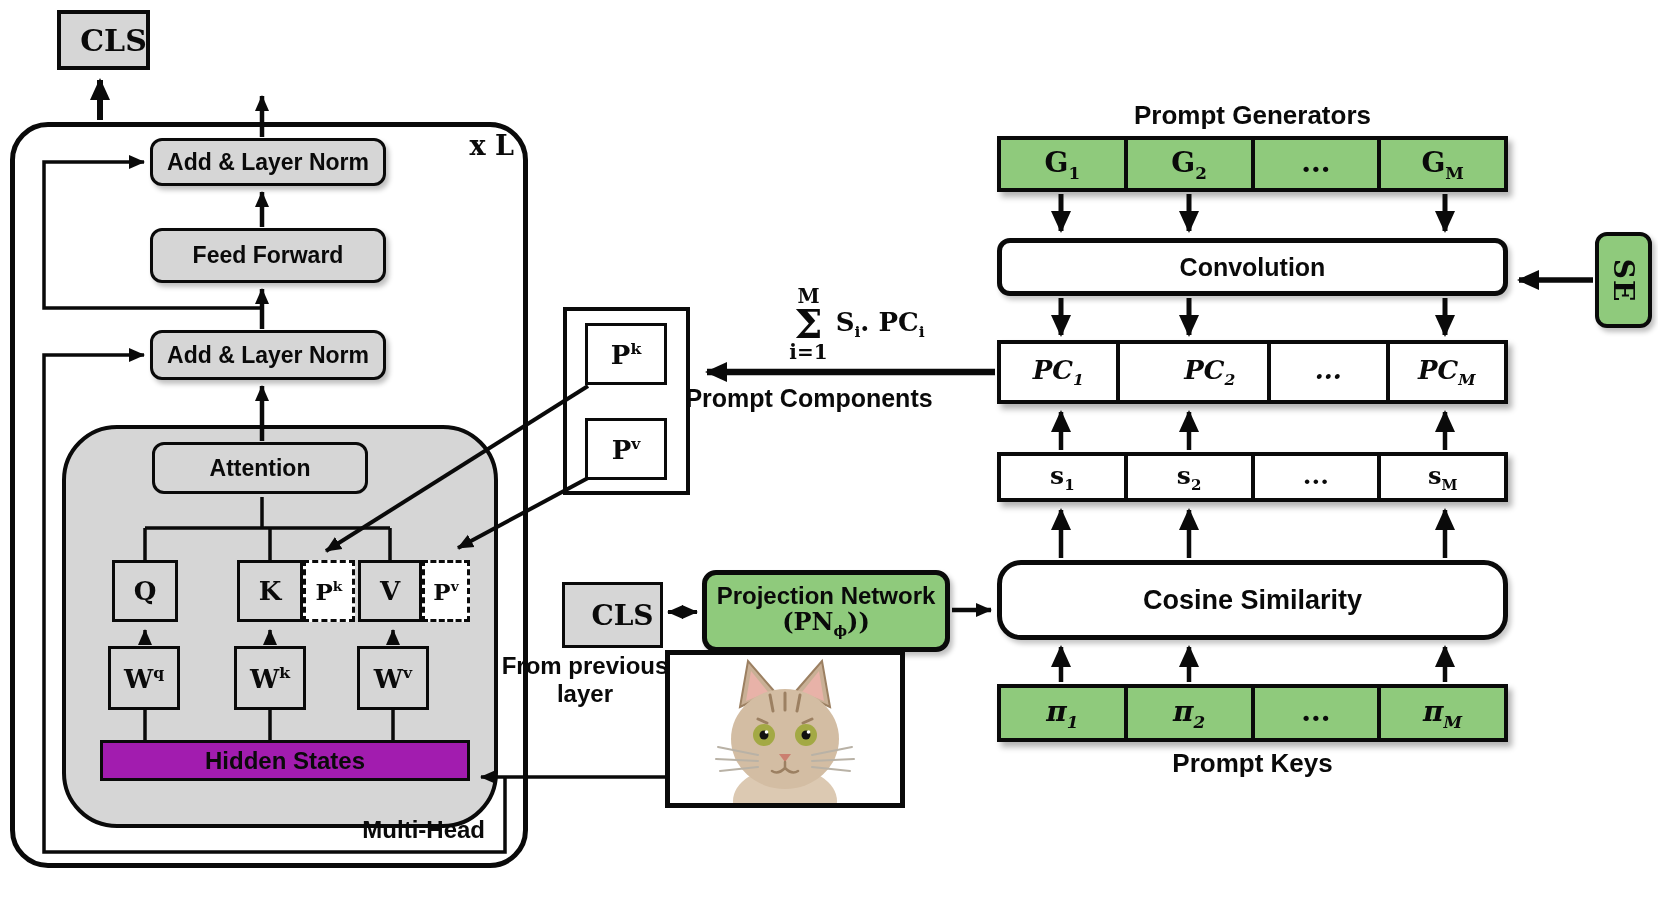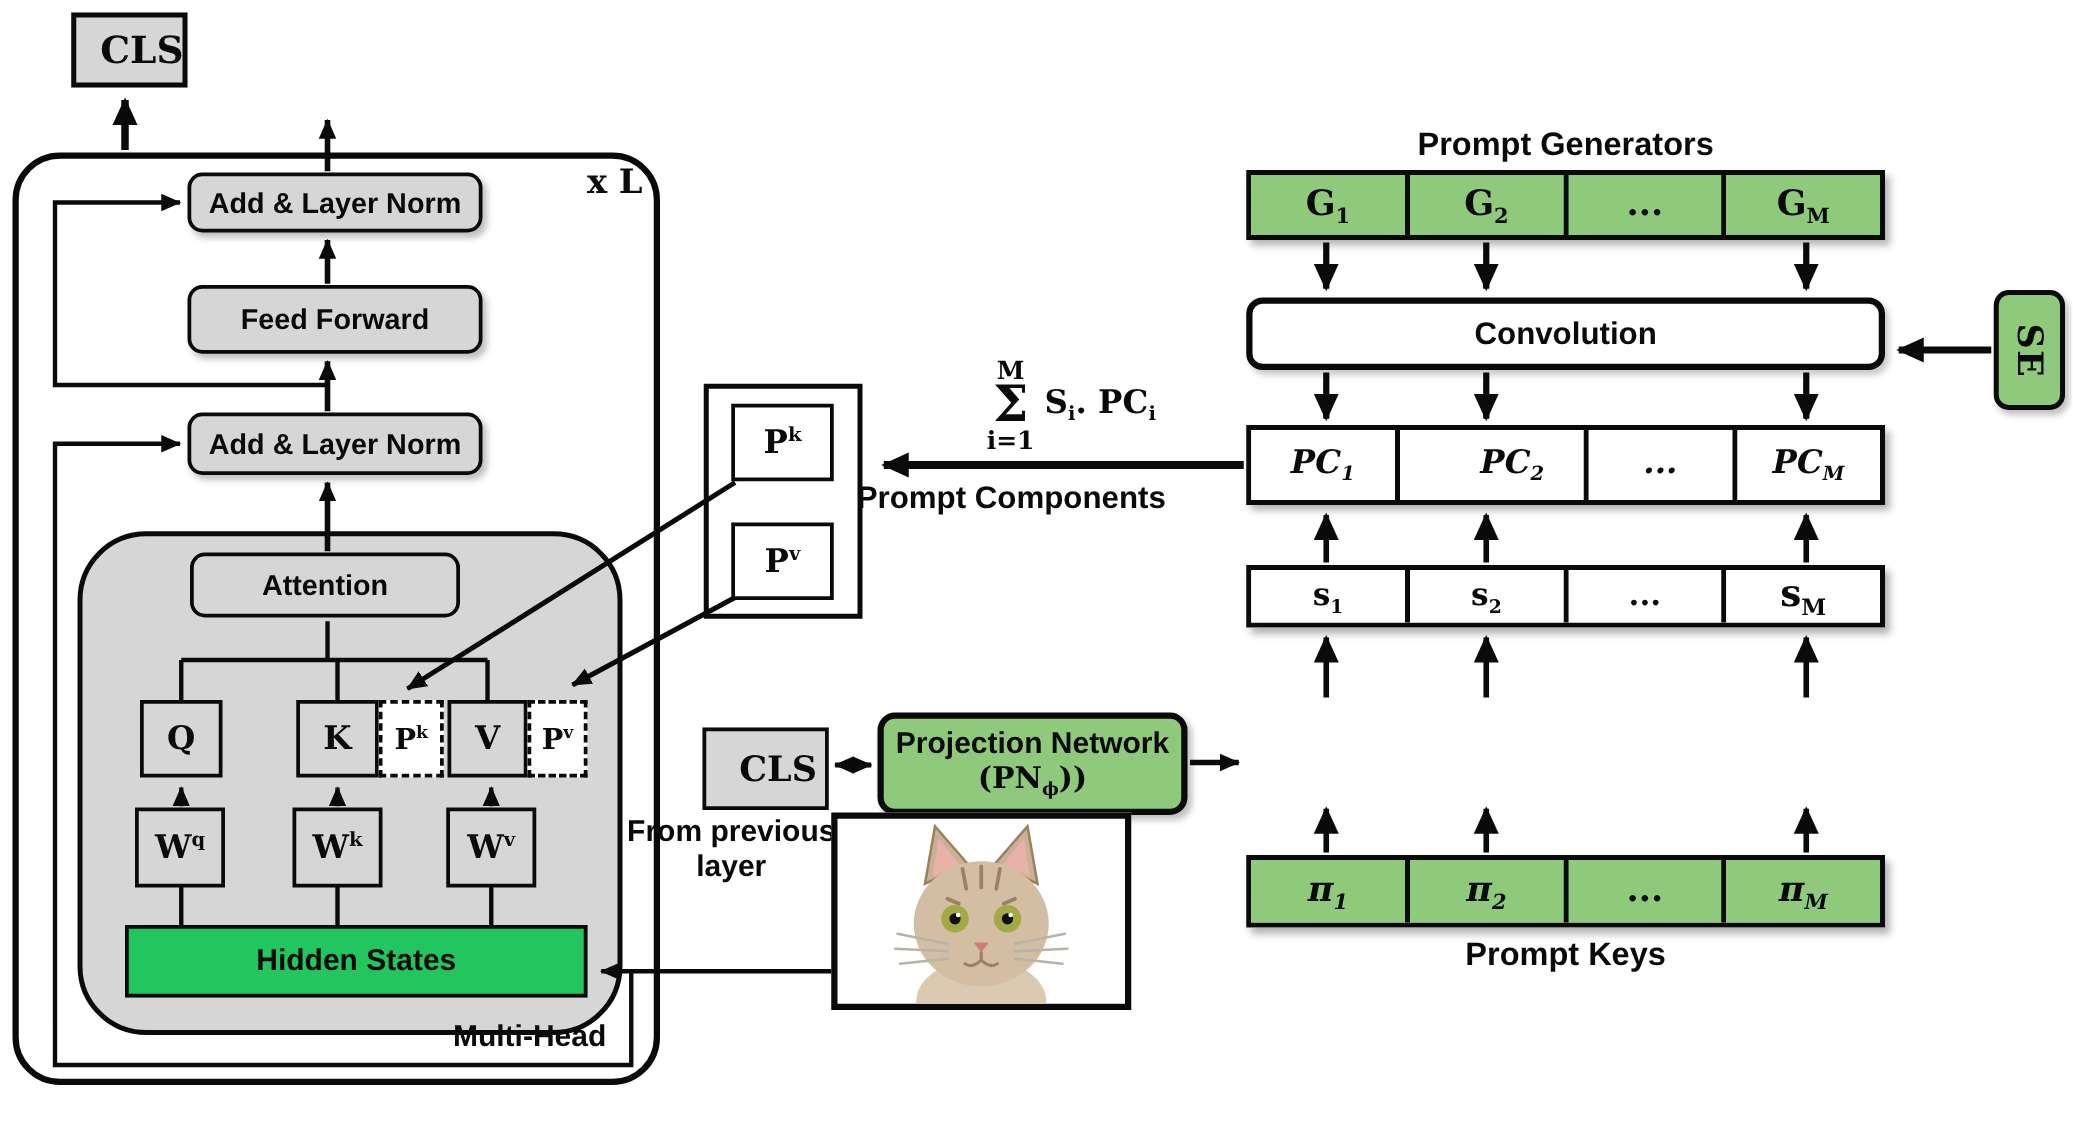--- a/index.html
+++ b/index.html
@@ -27,21 +27,21 @@
   .xl{left:428px;top:130px;width:86px;font-size:27px;text-align:right;}
   .cls-top{left:57px;top:10px;width:93px;height:60px;font-size:30px;}
   .lnbox{left:150px;width:236px;font-size:23px;}
   .mh{left:62px;top:425px;width:436px;height:403px;background:#d6d6d6;
       border:4px solid #0a0a0a;border-radius:55px;}
   .mh-label{left:290px;top:816px;width:195px;font-size:24px;text-align:right;}
   .attn{left:152px;top:442px;width:216px;height:52px;font-size:23px;background:#d6d6d6;
         border:3px solid #0a0a0a;border-radius:12px;box-shadow:none;}
   .smallsq{background:#d6d6d6;border:3px solid #0a0a0a;font-size:26px;}
   .dashedsq{background:#ffffff;border:3px dashed #0a0a0a;font-size:23px;}
-  .hs{left:100px;top:740px;width:370px;height:58px;font-size:24px;background:#22c55e;
+  .hs{left:100px;top:740px;width:370px;height:41px;font-size:24px;background:#a21caf;
       border:3px solid #0a0a0a;}
 
   
   .pgroup{left:563px;top:307px;width:127px;height:188px;border:4px solid #0a0a0a;background:#fff;}
   .pbox{left:585px;width:82px;height:62px;border:3px solid #0a0a0a;background:#fff;font-size:26px;}
   .cls-prev{left:562px;top:582px;width:101px;height:66px;font-size:28px;}
   .fromprev{left:480px;top:652px;width:210px;font-size:24px;line-height:1.15;}
   .pn{left:702px;top:570px;width:248px;height:82px;font-size:24px;line-height:1.1;
       border-width:5px;border-radius:14px;}
   .inputbox{left:665px;top:650px;width:240px;height:158px;border:5px solid #0a0a0a;background:#fff;}
@@ -209,25 +209,26 @@
   <div class="abs row row-white s-row serif">
     <div class="cell" style="font-size:25px;">
         <span><span>s</span><sub class="s">1</sub></span>
       </div>
     <div class="cell" style="font-size:25px;">
         <span><span>s</span><sub class="s">2</sub></span>
       </div>
     <div class="cell" style="font-size:25px;">
         <span><span>...</span><sub class="s"></sub></span>
       </div>
-    <div class="cell" style="font-size:30px;">
+    <div class="cell" style="font-size:24px;">
         <span><span>s</span><sub class="s">M</sub></span>
       </div>
   </div>
 
+  <div class="abs flexc whiteround cos sans-b">Cosine Similarity</div>
 
   <div class="abs row row-green pi-row serif">
     <div class="cell">
         <span><span>π</span><sub class="s">1</sub></span>
       </div>
     <div class="cell">
         <span><span>π</span><sub class="s">2</sub></span>
       </div>
     <div class="cell" style="font-style:normal;">
         <span><span>...</span><sub class="s"></sub></span>

